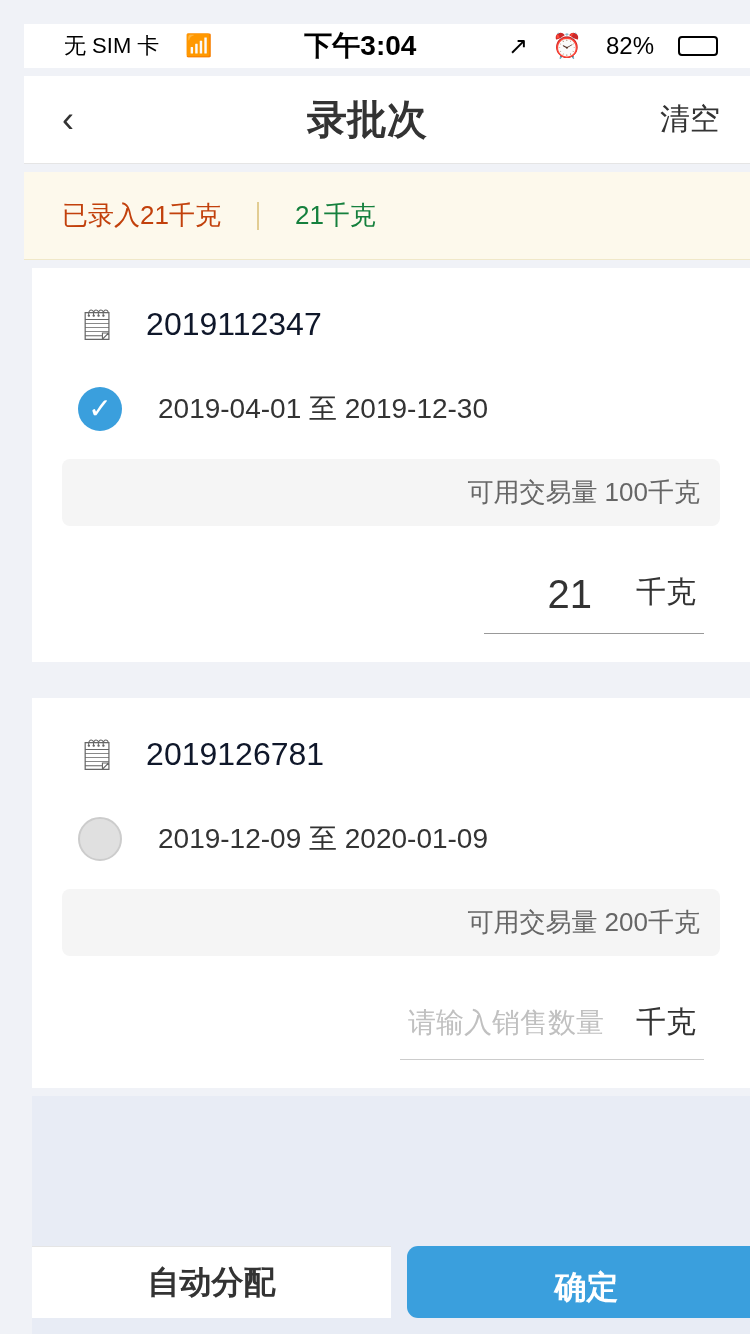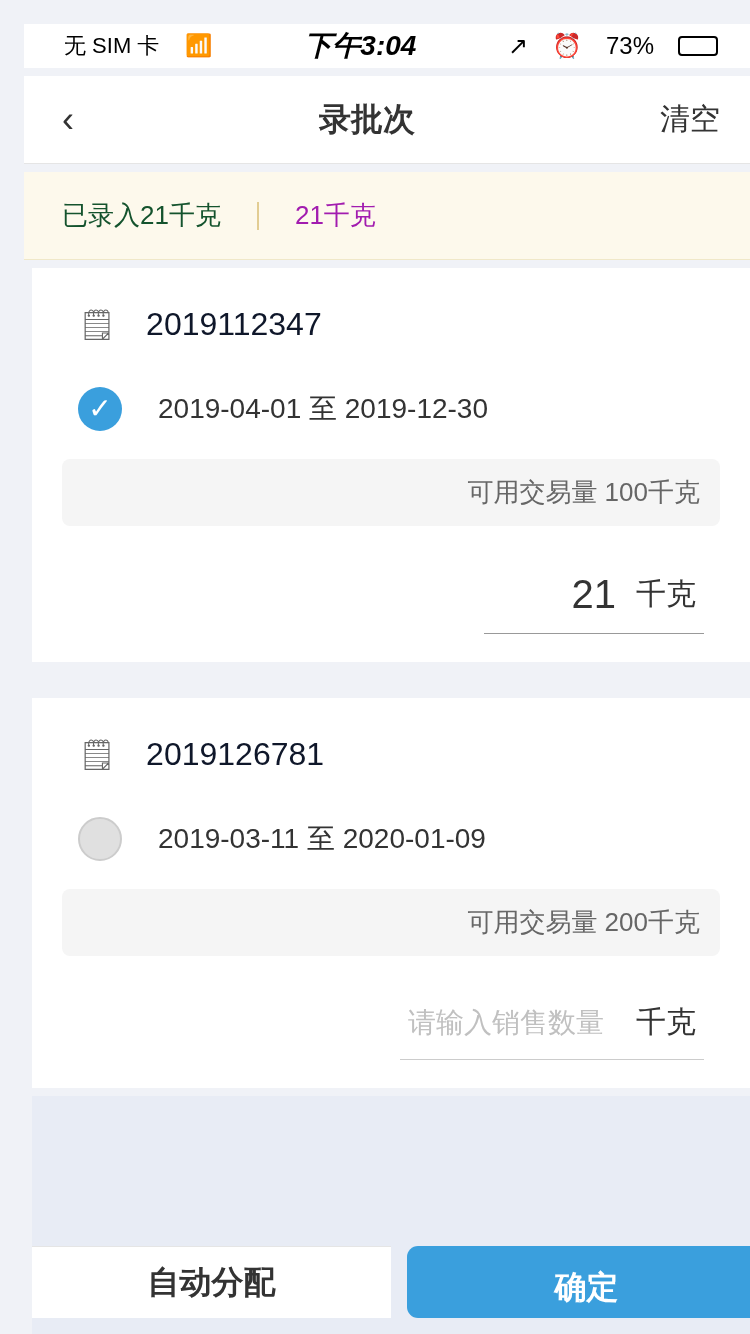--- a/index.html
+++ b/index.html
@@ -18,70 +18,70 @@
       height: 44px;
       background: #fff;
       display: flex;
       align-items: center;
       justify-content: space-between;
       padding: 0 24px;
       font-size: 24px;
       color: #000;
     }
     .status-left { display: flex; align-items: center; gap: 10px; }
-    .status-center { font-weight: 600; font-size: 28px; font-style: italic; }
+    .status-center { font-weight: 600; font-size: 28px; }
     .status-right { display: flex; align-items: center; gap: 8px; font-size: 24px; }
 
     
     .nav-bar {
       height: 88px;
       background: #fff;
       display: flex;
       align-items: center;
       justify-content: space-between;
       padding: 0 30px;
       border-bottom: 1px solid #e5e5e5;
     }
     .nav-back {
       font-size: 36px;
       color: #333;
       cursor: pointer;
     }
     .nav-title {
-      font-size: 32px;
+      font-size: 40px;
       font-weight: 600;
       color: #333;
     }
     .nav-clear {
       font-size: 30px;
       color: #333;
       cursor: pointer;
     }
 
     
     .summary-bar {
       background: #fdf9ec;
       padding: 18px 30px;
       display: flex;
       align-items: center;
       gap: 20px;
       border-bottom: 1px solid #f0e8c8;
     }
     .summary-label {
-      color: #14532d;
+      color: #c2410c;
       font-size: 26px;
     }
     .summary-divider {
       width: 2px;
       height: 28px;
       background: #c8a23a;
       opacity: 0.5;
     }
     .summary-value {
-      color: #a21caf;
+      color: #15803d;
       font-size: 26px;
     }
 
     
     .batch-card {
       background: #fff;
       margin-bottom: 0;
     }
 
     .batch-header {
@@ -228,22 +228,22 @@
     }
 
     .quantity-wrapper {
       display: flex;
       flex-direction: column;
       align-items: flex-end;
       padding: 10px 30px 20px 30px;
     }
     .quantity-display {
       display: flex;
-      align-items: center;
-      gap: 4px;
+      align-items: flex-start;
+      gap: 28px;
       padding-bottom: 8px;
       border-bottom: 1px solid #999;
       min-width: 220px;
       justify-content: flex-end;
     }
 
     .input-wrapper {
       display: flex;
       flex-direction: column;
       align-items: flex-end;
@@ -264,21 +264,21 @@
 
 <div class="status-bar">
   <div class="status-left">
     <span style="font-size:22px;">无 SIM 卡</span>
     <span class="wifi-icon">📶</span>
   </div>
   <div class="status-center">下午3:04</div>
   <div class="status-right">
     <span>↗</span>
     <span>⏰</span>
-    <span>73%</span>
+    <span>82%</span>
     <div class="battery-rect">
       <div class="battery-fill"></div>
     </div>
   </div>
 </div>
 
 <div class="nav-bar">
   <span class="nav-back">‹</span>
   <span class="nav-title">录批次</span>
   <span class="nav-clear">清空</span>
@@ -316,21 +316,21 @@
 
   <div class="batch-card">
     <div class="batch-header">
       <span class="batch-icon">🗒</span>
       <span class="batch-number">2019126781</span>
     </div>
     <div class="batch-date-row">
       <div class="radio-circle unselected">
         <span class="radio-check"></span>
       </div>
-      <span class="batch-date">2019-03-11 至 2020-01-09</span>
+      <span class="batch-date">2019-12-09 至 2020-01-09</span>
     </div>
     <div class="batch-availability">可用交易量 200千克</div>
     <div class="input-wrapper">
       <div class="input-display">
         <span class="input-placeholder">请输入销售数量</span>
         <span class="input-unit">千克</span>
       </div>
     </div>
   </div>
 

